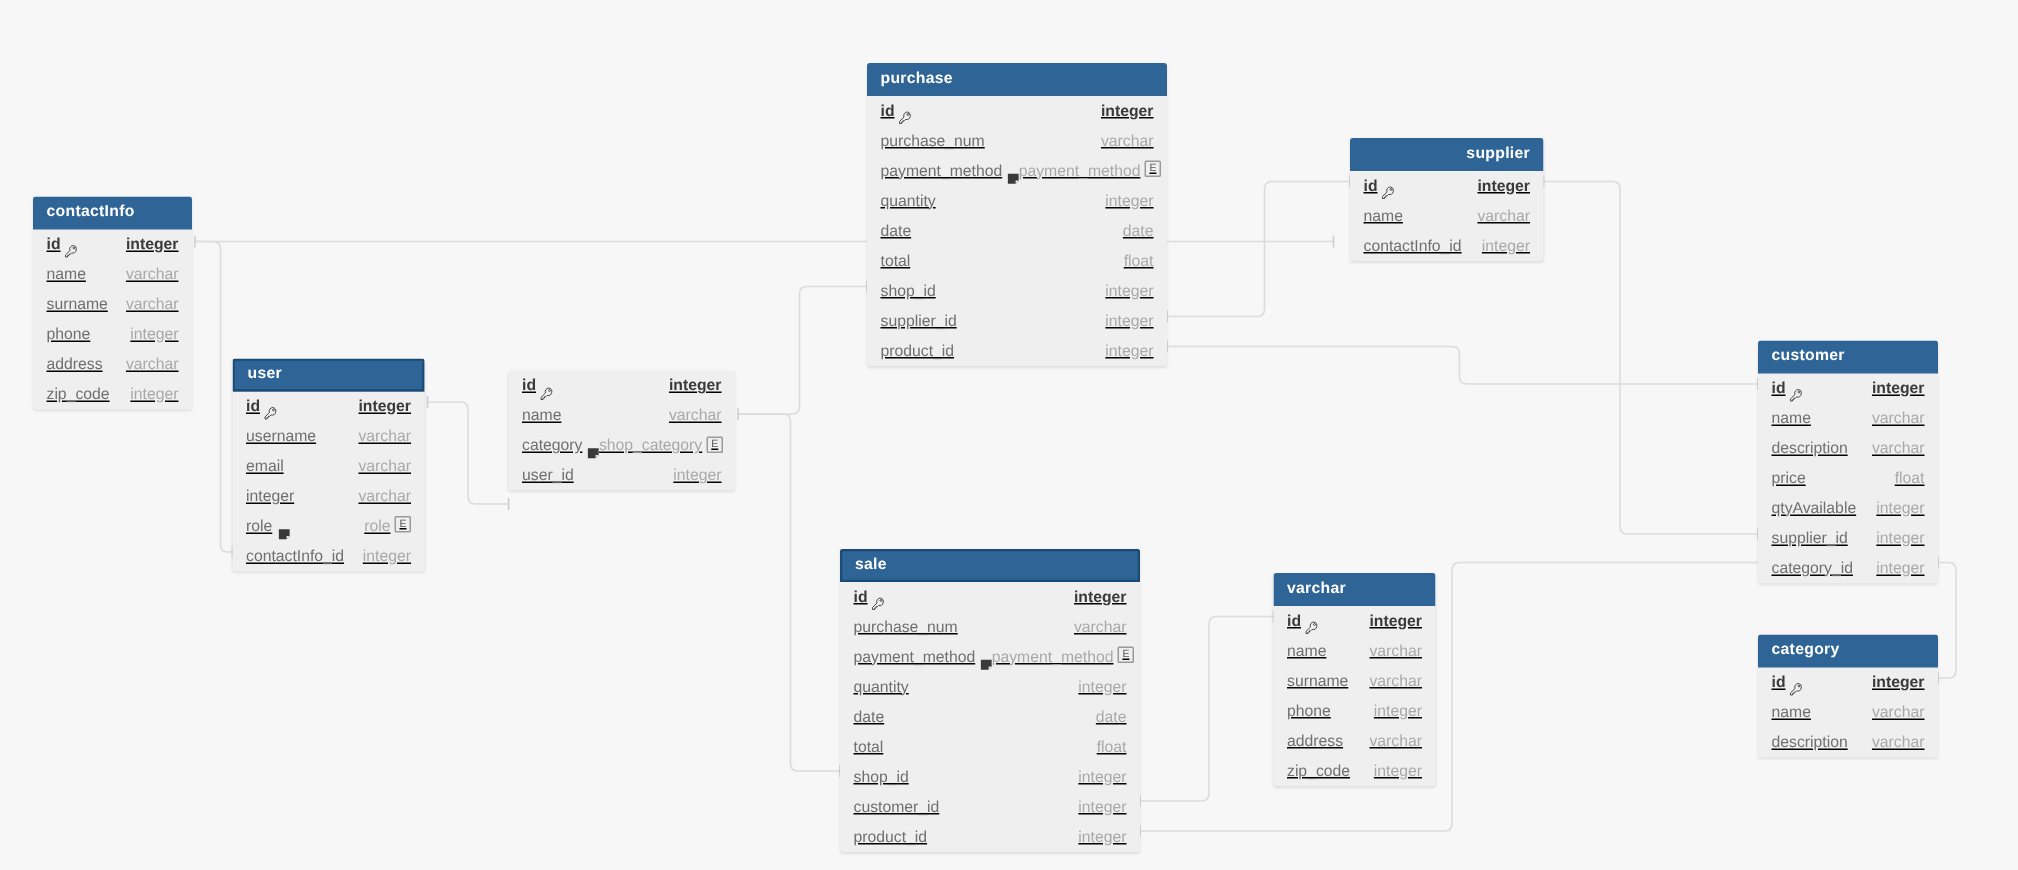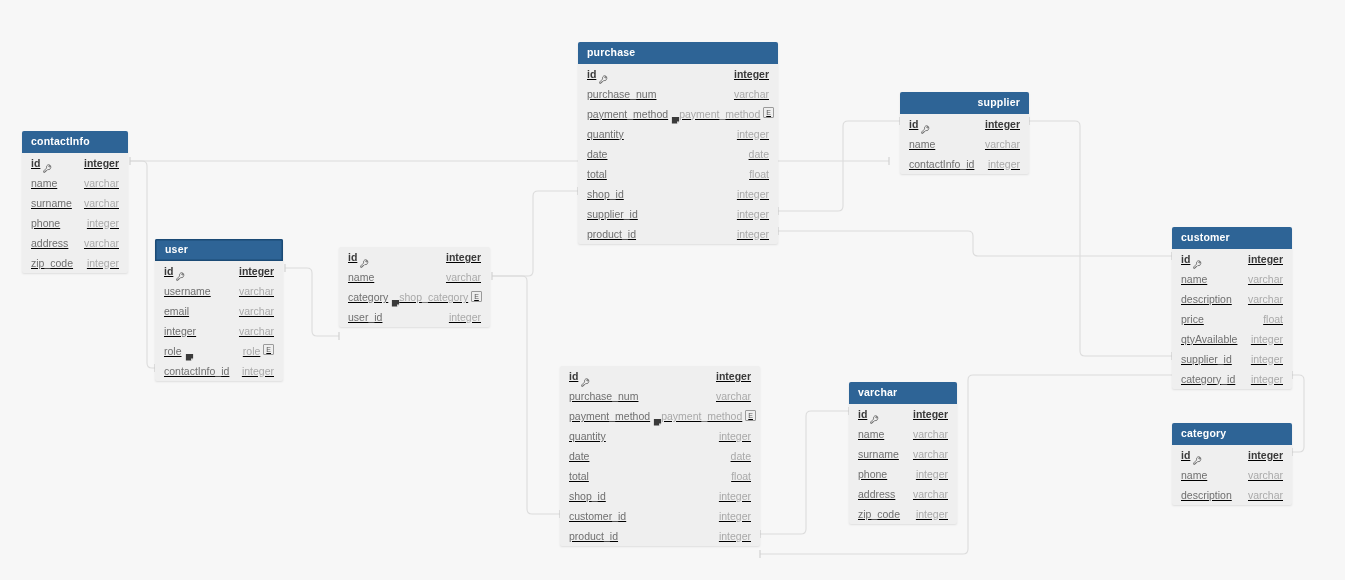--- a/index.html
+++ b/index.html
@@ -478,20 +478,21 @@
         <div class="row">
           <span class="lhs">
             <span class="cname">description</span>
           </span>
           <span class="rhs">
             <span class="ctype">varchar</span>
           </span>
         </div>
       </div>
       <div class="table selected" style="left: 560px; top: 366px; width: 200px;">
+        <div class="thead">sale</div>
         <div class="row pk">
           <span class="lhs">
             <span class="cname">id</span>
             <span class="key-icon"><svg viewBox="0 0 16 16" width="9" height="9" aria-hidden="true">
                 <path d="M10.5 1.2a4.3 4.3 0 0 0-4 5.9L1.2 12.4v2.4h2.4v-1.6h1.6v-1.6h1.6l1.6-1.6a4.3 4.3 0 1 0 2.1-8.8zm1.6 3.6a1.1 1.1 0 1 1-1.6-1.5 1.1 1.1 0 0 1 1.6 1.5z" fill="none" stroke="#3a3a3a" stroke-width="1.1"></path>
               </svg></span>
           </span>
           <span class="rhs">
             <span class="ctype">integer</span>
           </span>

